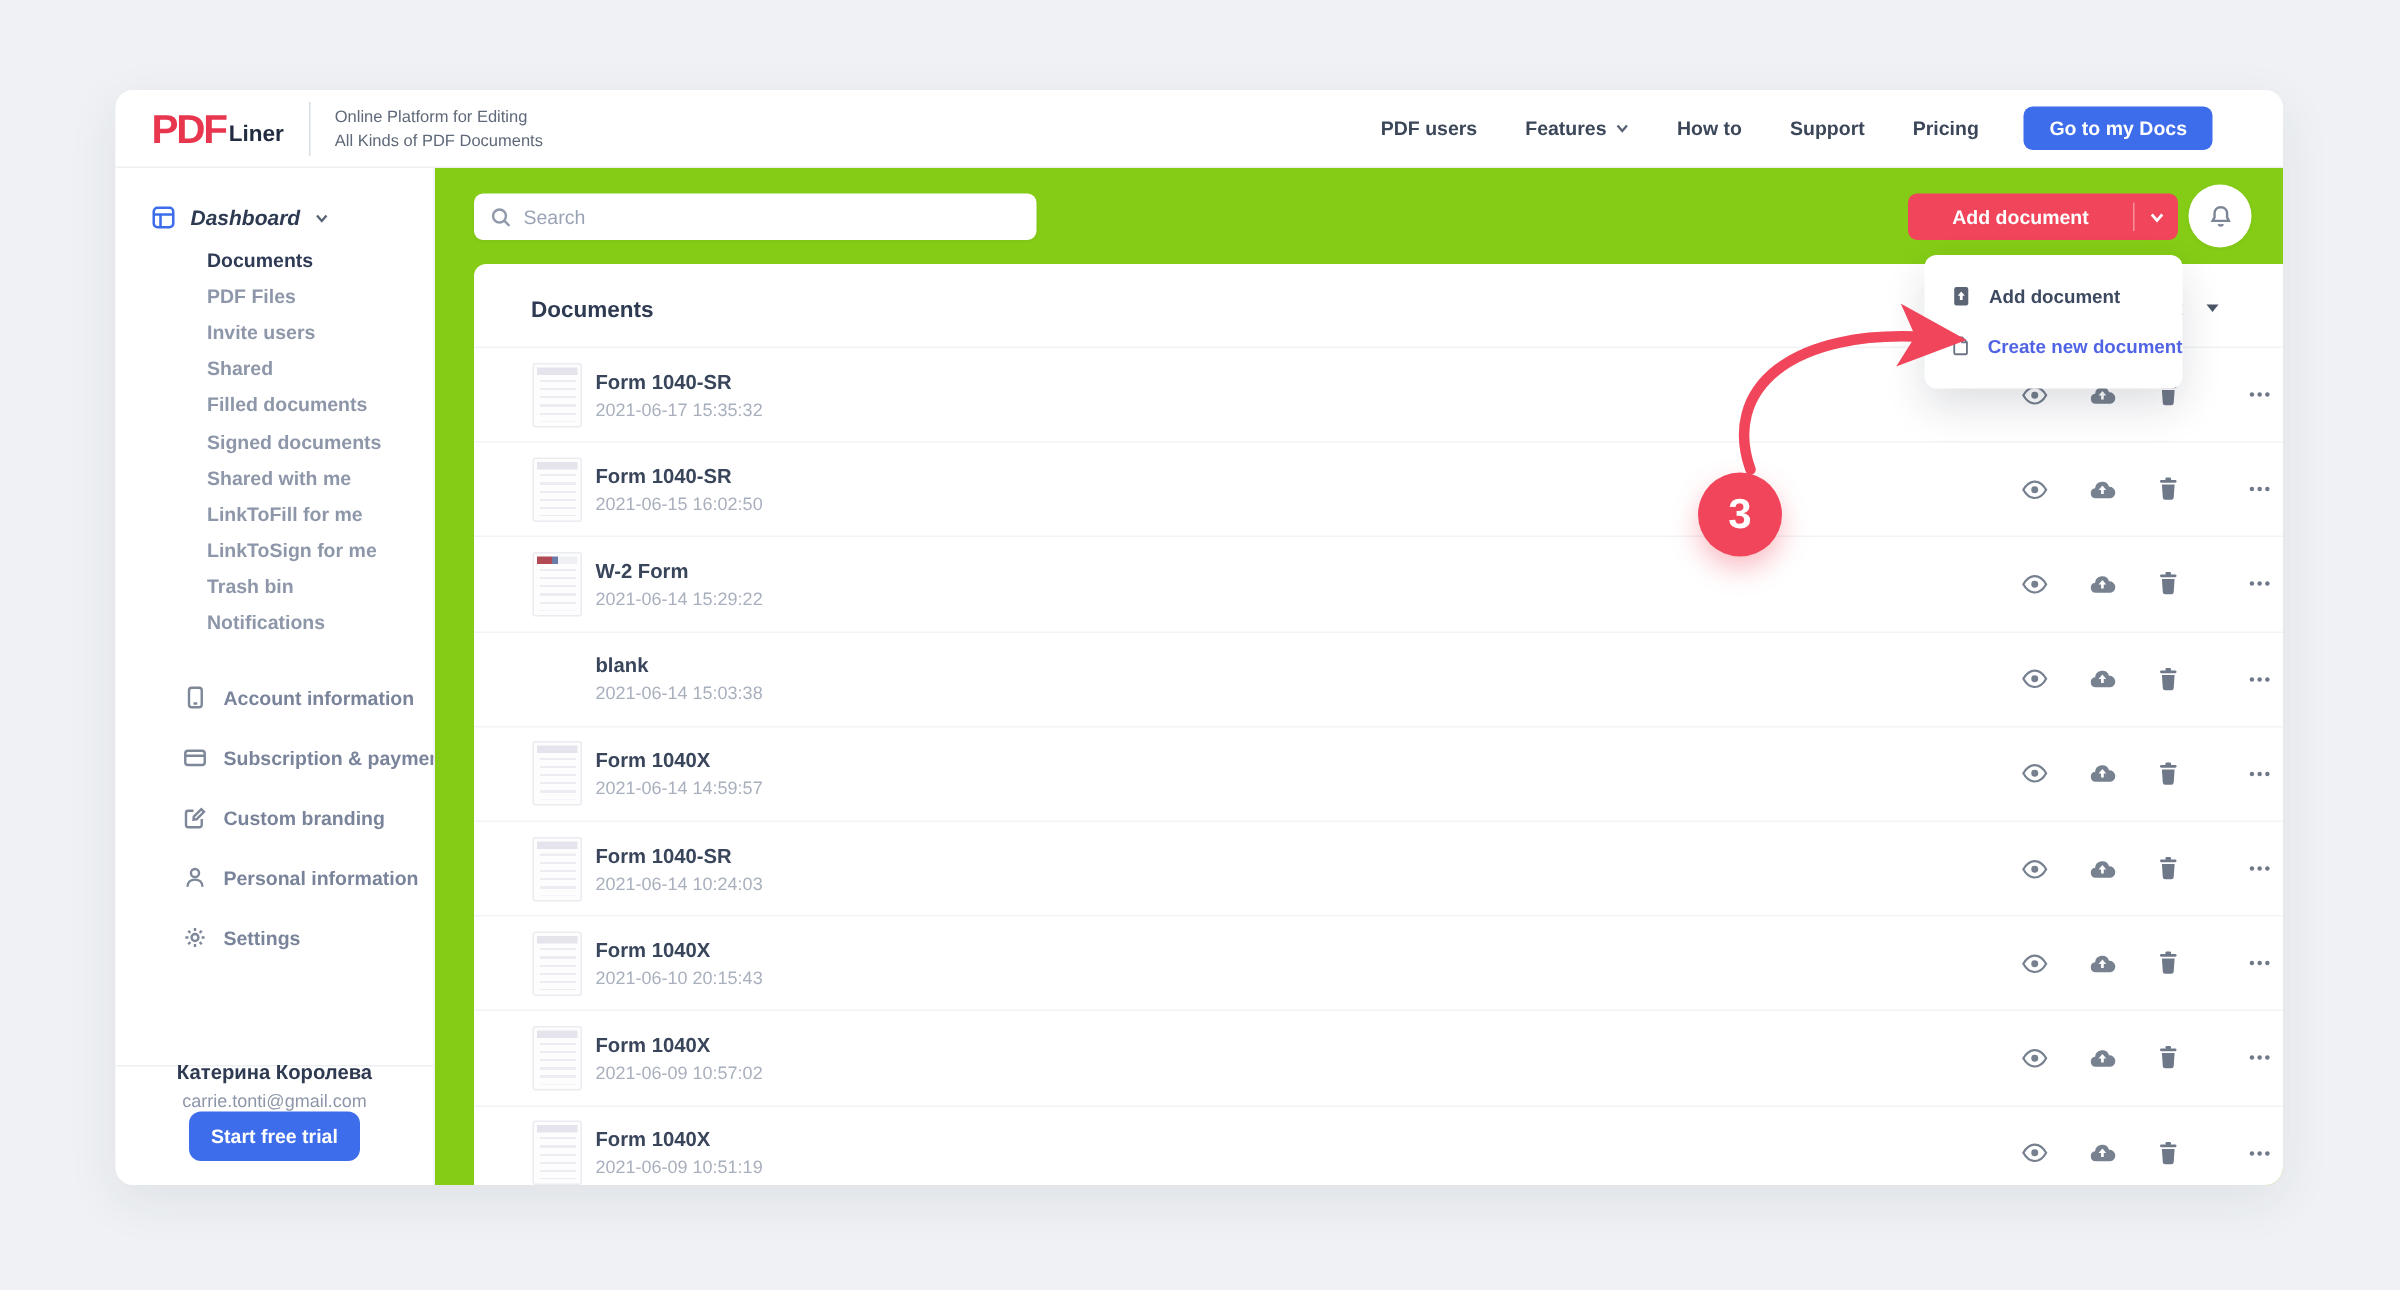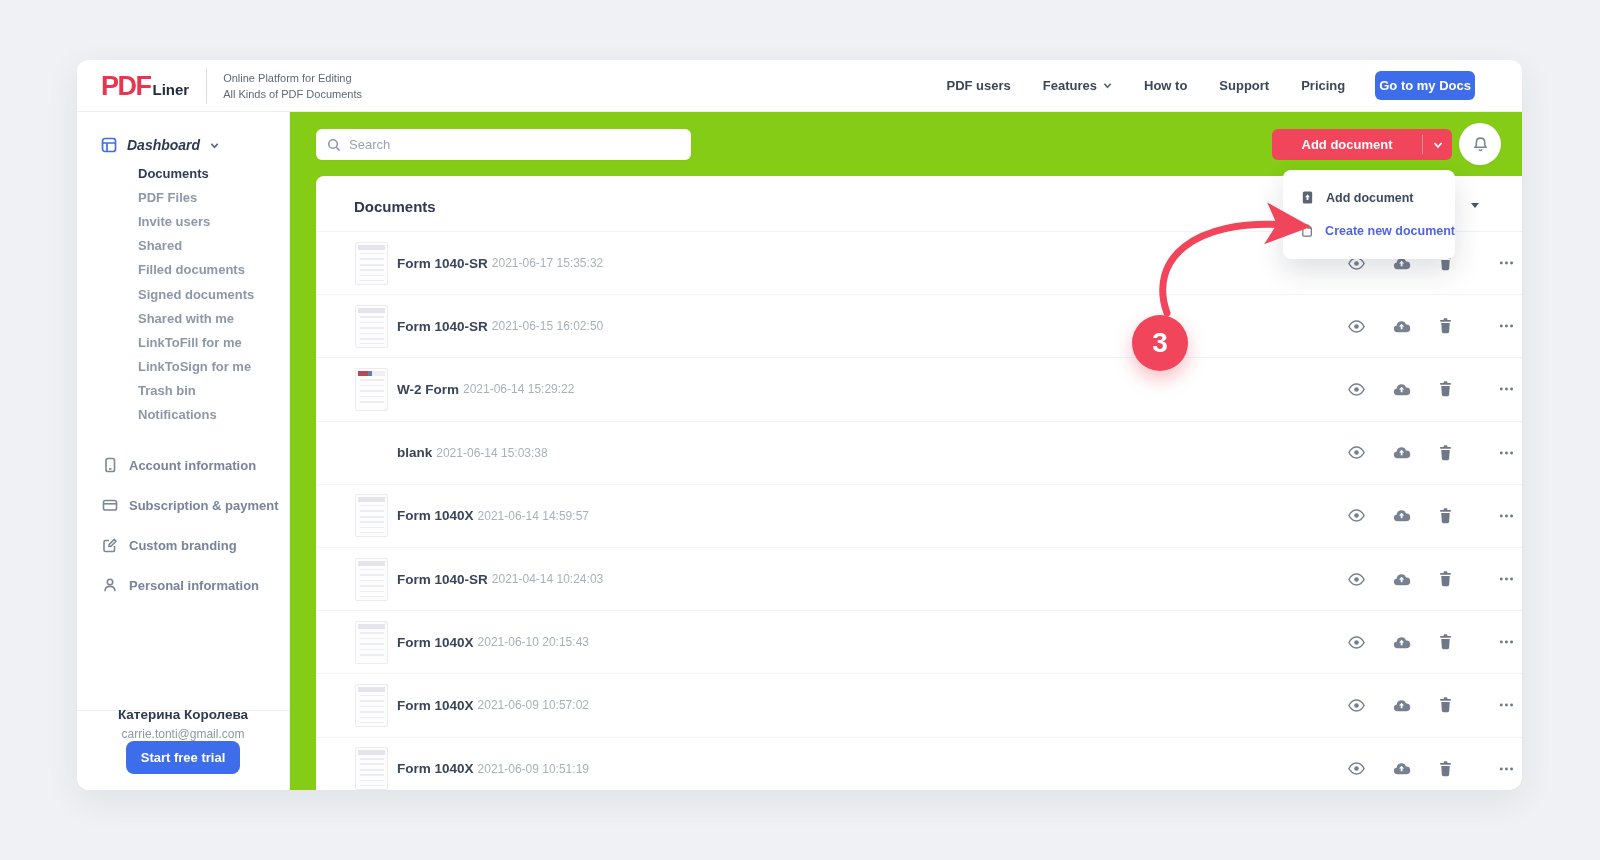--- a/index.html
+++ b/index.html
@@ -25,38 +25,38 @@
   .brand-red { color:#e8364f; font-size:27px; font-weight:800; letter-spacing:-1.5px; line-height:26px; }
   .brand-dark { color:#222c41; font-size:15px; font-weight:700; margin-left:2px; line-height:19px; }
   .logo-divider { width:1px; height:36px; background:#d8dde5; margin:0 16px 0 17px; }
   .tagline { font-size:11px; color:#5f6979; line-height:16px; font-weight:400; }
   .header-spacer { flex:1; }
   .nav { display:flex; align-items:center; gap:32px; }
   .nav-item { font-size:13px; font-weight:600; color:#3b4759; display:flex; align-items:center; gap:6px; cursor:pointer; white-space:nowrap; }
   .chev { width:9px; height:9px; stroke:#5a6476; stroke-width:1.8; fill:none; }
   .cta-btn {
     margin-left:30px; background:#3d6dea; color:#fff; font-size:13px; font-weight:700;
-    padding:7px 4px; border-radius:6px; border:none; cursor:pointer; white-space:nowrap;
+    padding:7px 17px; border-radius:6px; border:none; cursor:pointer; white-space:nowrap;
     font-family:"Liberation Sans", sans-serif;
   }
   
   .app-body { display:flex; height:678px; }
   .sidebar {
     width:213px; flex-shrink:0; border-right:1px solid #edeff3; background:#fff;
     position:relative; overflow:hidden;
   }
   .dash-item { display:flex; align-items:center; gap:10px; padding-left:24px; margin-top:23px; height:20px; cursor:pointer;font-style:italic; }
   .dash-label { font-size:14px; font-weight:700; color:#2e3a52; }
   .sub-list { margin-top:6px; }
   .sub-item {
     height:24.2px; display:flex; align-items:center; padding-left:61px;
     font-size:13px; font-weight:600; color:#8d97a9; cursor:pointer; white-space:nowrap;
   }
   .sub-item.active { color:#2f3b55; }
-  .side-sections { margin-top:18px; }
+  .side-sections { margin-top:18px;padding-left:20px; }
   .section-item { height:40px; display:flex; align-items:center; gap:11px; padding-left:25px; cursor:pointer; }
   .section-label { font-size:13px; font-weight:600; color:#79839a; white-space:nowrap; }
   .side-icon { width:16px; height:16px; flex-shrink:0; }
   .side-divider { position:absolute; left:0; top:598px; width:100%; height:1px; background:#edeff3; }
   .user-block { position:absolute; top:592px; left:0; width:100%; text-align:center; }
   .user-name { font-size:13.5px; font-weight:700; color:#2e3a52; margin-top:3px; }
   .user-email { font-size:12px; color:#8d97a9; margin-top:5px; }
   .trial-btn {
     background:#3d6dea; color:#fff; font-size:13px; font-weight:700;
     padding:9px 15px; border-radius:8px; border:none; cursor:pointer;
@@ -101,21 +101,21 @@
   .doc-row { height:63.2px; display:flex; align-items:center; padding-left:39px; border-top:1px solid #f1f3f6; position:relative; }
   .thumb {
     width:33px; height:43px; border-radius:2px; background:#fdfdfe; border:1px solid #ebecf1;
     margin-right:9px; position:relative; overflow:hidden; flex-shrink:0;
     background-image:repeating-linear-gradient(to bottom, #ecedf2 0px, #ecedf2 1.5px, transparent 1.5px, transparent 5.5px);
     background-position:4px 10px; background-size:24px 28px; background-repeat:no-repeat;
   }
   .thumb::after { content:''; position:absolute; top:2px; left:2px; right:2px; height:5px; background:#e5e3eb; }
   .thumb-w2::after { background:linear-gradient(90deg, #b24a55 0 10px, #6a7ba8 10px 14px, #eef0f4 14px); }
   .thumb-none { visibility:hidden; }
-  .row-text { display:flex; flex-direction:row; gap:4px;align-items:center; }
+  .row-text { display:flex; flex-direction:column; gap:4px; }
   .row-title { font-size:13.5px; font-weight:700; color:#39455a; }
   .row-time { font-size:12px; color:#a9b0bd; }
   .row-act { position:absolute; top:0; bottom:0; width:24px; display:flex; align-items:center; justify-content:center; cursor:pointer; }
   .act-view { left:1028px; }
   .act-download { left:1073px; }
   .act-delete { left:1117px; }
   .act-more { left:1183px; }
   
   .dropdown {
     position:absolute; left:993px; top:58px; width:172px; background:#fff; border-radius:8px;
@@ -221,20 +221,34 @@
           </svg>
           <span class="section-label">Custom branding</span>
         </div>
         <div class="section-item">
           <svg class="side-icon" viewBox="0 0 16 16" fill="none" stroke="#7d8798" stroke-width="1.6">
             <circle cx="8" cy="5" r="2.7"></circle>
               <path d="M3 14.2 c0-3.1 2.2-4.8 5-4.8 s5 1.7 5 4.8"></path>
           </svg>
           <span class="section-label">Personal information</span>
         </div>
+        <div class="section-item">
+          <svg class="side-icon" viewBox="0 0 16 16" fill="none" stroke="#7d8798" stroke-width="1.6">
+            <circle cx="8" cy="8" r="2.3"></circle>
+            <line x1="8" y1="1.6" x2="8" y2="3.6"></line>
+              <line x1="8" y1="12.4" x2="8" y2="14.4"></line>
+            <line x1="1.6" y1="8" x2="3.6" y2="8"></line>
+              <line x1="12.4" y1="8" x2="14.4" y2="8"></line>
+            <line x1="3.5" y1="3.5" x2="4.9" y2="4.9"></line>
+              <line x1="11.1" y1="11.1" x2="12.5" y2="12.5"></line>
+            <line x1="3.5" y1="12.5" x2="4.9" y2="11.1"></line>
+              <line x1="11.1" y1="4.9" x2="12.5" y2="3.5"></line>
+          </svg>
+          <span class="section-label">Settings</span>
+        </div>
       </div>
       <div class="side-divider"></div>
       <div class="user-block">
         <div class="user-name">Катерина Королева</div>
         <div class="user-email">carrie.tonti@gmail.com</div>
         <button class="trial-btn">Start free trial</button>
       </div>
     </div>
 
     <div class="content">
@@ -417,21 +431,21 @@
         <circle cx="4" cy="4" r="2.6" fill="#6f7888"></circle>
                   <circle cx="13" cy="4" r="2.6" fill="#6f7888"></circle>
                   <circle cx="22" cy="4" r="2.6" fill="#6f7888"></circle>
       </svg>
     </span>
   </div>
             <div class="doc-row">
     <div class="thumb thumb-form"></div>
     <div class="row-text">
       <span class="row-title">Form 1040-SR</span>
-      <span class="row-time">2021-04-14 10:24:03</span>
+      <span class="row-time">2021-06-14 10:24:03</span>
     </div>
     <span class="row-act act-view">
       <svg width="19" height="19" viewBox="0 0 18 18">
         <path d="M1.8 9 C3.8 5.4 6.3 3.8 9 3.8 c2.7 0 5.2 1.6 7.2 5.2 -2 3.6-4.5 5.2-7.2 5.2 C6.3 14.2 3.8 12.6 1.8 9 z" fill="none" stroke="#76808f" stroke-width="1.4"></path>
         <circle cx="9" cy="9" r="2.2" fill="#76808f"></circle>
       </svg>
     </span>
     <span class="row-act act-download">
       <svg width="19" height="19" viewBox="0 0 17 17">
         <path d="M13.2 13.6 H4.6 a3 3 0 0 1 -.36 -5.97 4.25 4.25 0 0 1 8.3 -.85 3.25 3.25 0 0 1 .66 6.82 z" fill="#77818f"></path>

